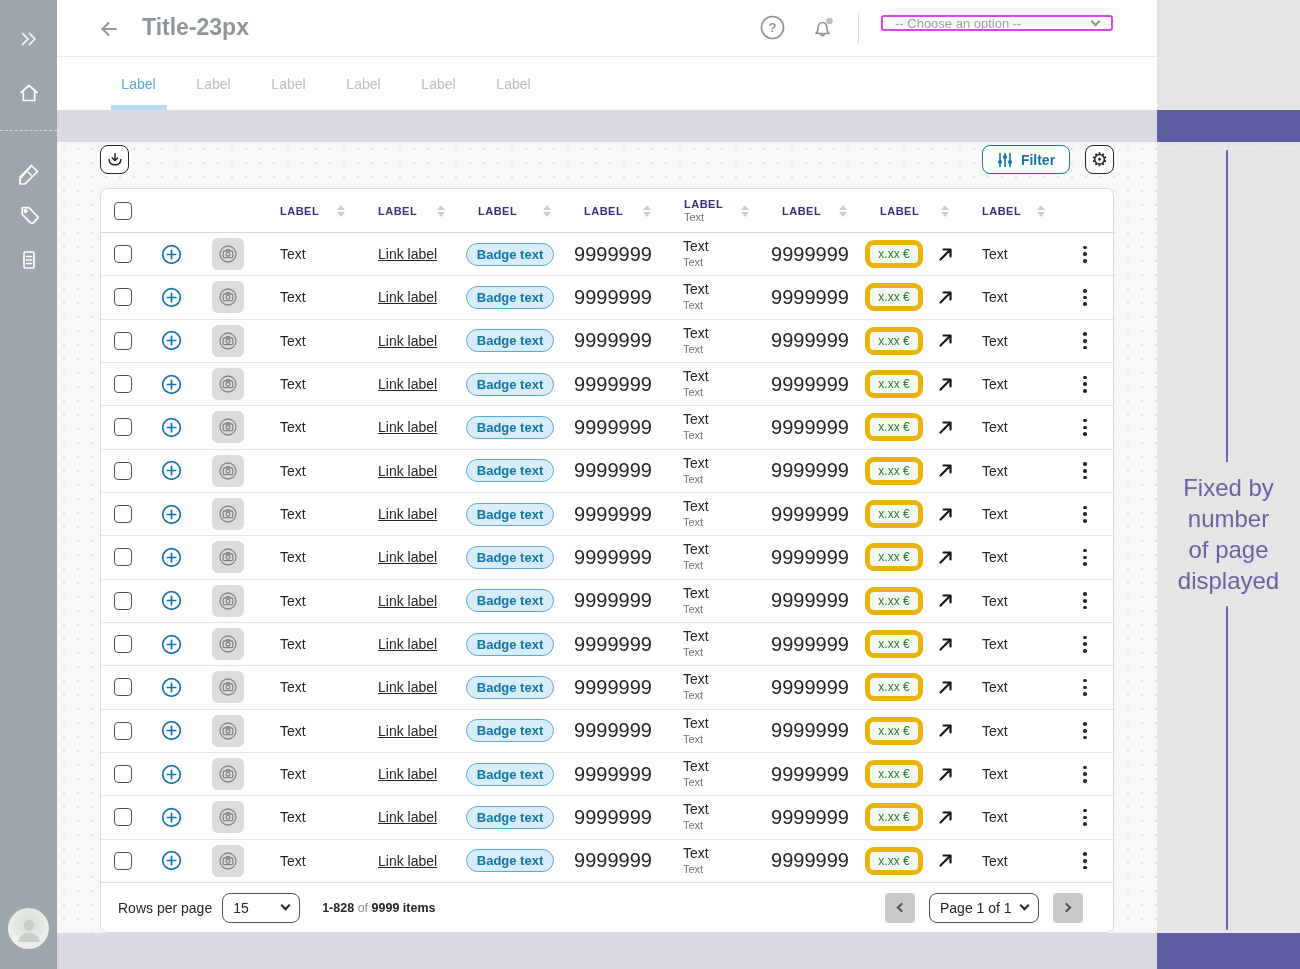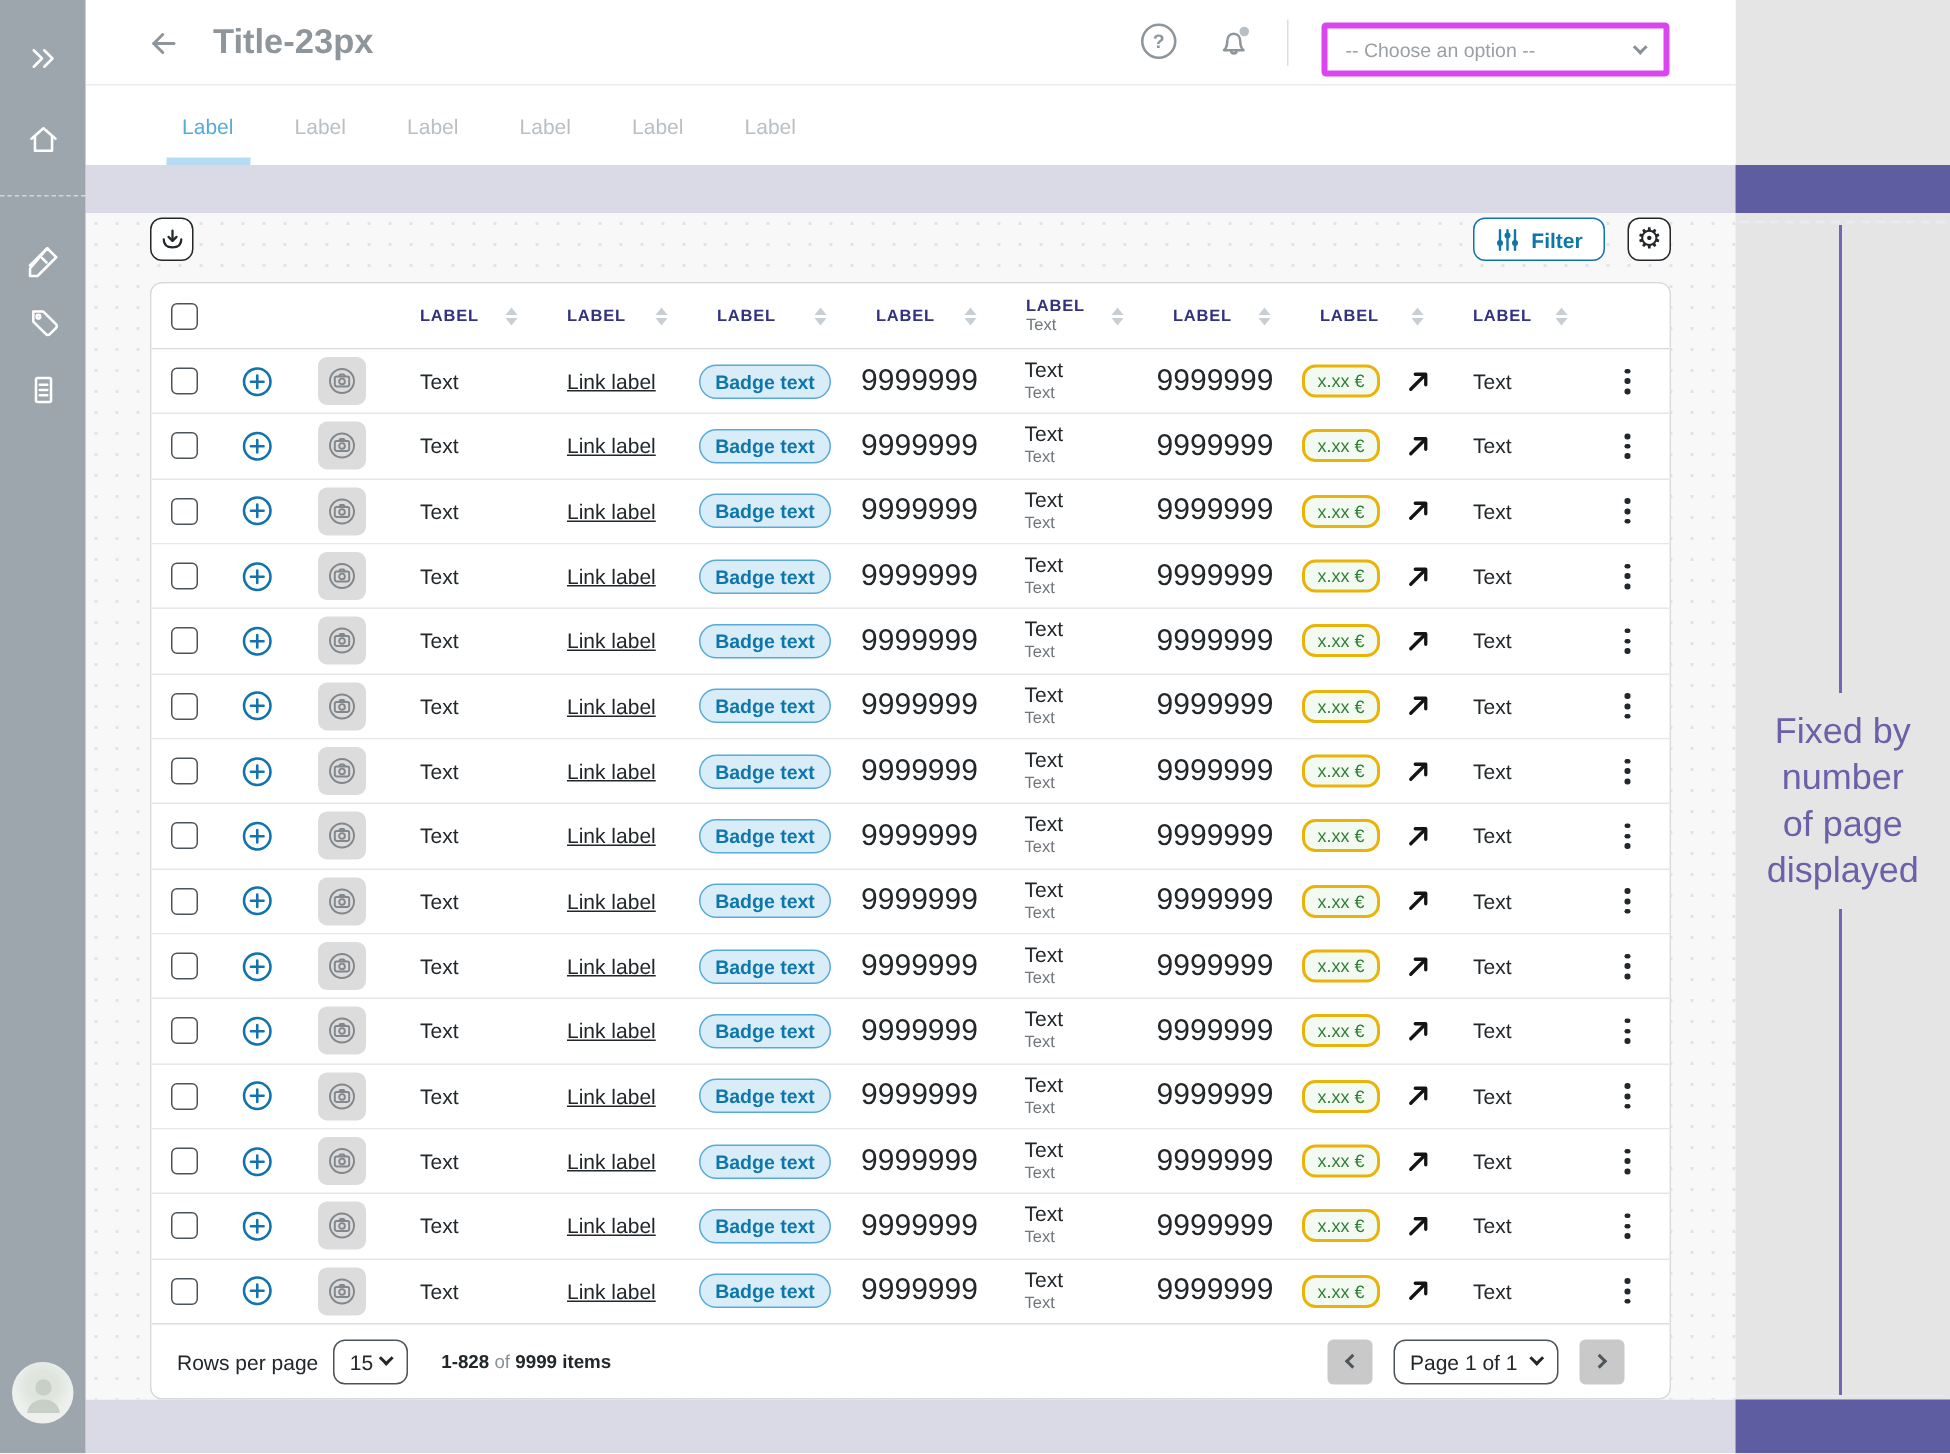--- a/index.html
+++ b/index.html
@@ -14,21 +14,21 @@
   .sb-avatar { position:absolute; left:8px; bottom:20px; width:41px; height:41px; border-radius:50%;
                background:radial-gradient(circle at 50% 38%, #dfe4dd 0 28%, #edf0ec 60%); display:flex; align-items:center; justify-content:center; overflow:hidden; }
 
   
   .main { position:absolute; left:57px; top:0; width:1100px; height:969px; background:#f8f8f9; }
   .header { position:absolute; top:0; left:0; width:1100px; height:57px; background:#fff; border-bottom:1px solid #ececec; z-index:3; }
   .back { position:absolute; left:40px; top:17px; cursor:pointer; }
   .htitle { position:absolute; left:85px; top:14px; font-size:23px; font-weight:700; color:#8e969b; }
   .hicon { position:absolute; top:14px; cursor:pointer; }
   .hdivider { position:absolute; left:801px; top:13px; height:31px; border-left:1px solid #dcdfe1; }
-  .hselect { position:absolute; left:824px; top:15px; width:232px; height:36px; border:4px solid #d946ef; border-radius:3px;
+  .hselect { position:absolute; left:824px; top:15px; width:232px; height:16px; border:2px solid #d946ef; border-radius:3px;
              background:#fff; display:flex; align-items:center; justify-content:space-between; padding:0 12px; cursor:pointer; }
   .hselect .ph { font-size:13px; color:#9aa0a6; }
   .chev { display:inline-block; width:7px; height:7px; border-right:2px solid #8a9196; border-bottom:2px solid #8a9196; transform:rotate(45deg); margin-top:-4px; }
   .chev.dark { border-color:#21272a; }
 
   .tabbar { position:absolute; top:57px; left:0; width:1100px; height:53px; background:#fff; display:flex; padding-left:44px; z-index:2; }
   .tab { position:relative; width:75px; display:flex; align-items:center; justify-content:center; font-size:14px; color:#b9bfc4; cursor:pointer; }
   .tab.active { color:#57aada; }
   .tab.active::after { content:''; position:absolute; bottom:0; left:50%; transform:translateX(-50%); width:56px; height:5px; background:#b5dcf3; }
 
@@ -70,31 +70,31 @@
   .sort { display:flex; flex-direction:column; gap:2px; }
   .sort i { display:block; width:0; height:0; border-left:4.5px solid transparent; border-right:4.5px solid transparent; }
   .sort .up { border-bottom:5px solid #c7ced4; }
   .sort .down { border-top:5px solid #c7ced4; }
 
   .checkbox { width:18px; height:18px; border:1.8px solid #4c545a; border-radius:4px; background:#fff; display:inline-block; cursor:pointer; }
   .plusbtn { display:flex; cursor:pointer; }
   .avatar-thumb { width:32px; height:32px; background:#dcdcdc; border-radius:6px; display:flex; align-items:center; justify-content:center; }
   .linklabel { color:#21272a; text-decoration:underline; font-size:14px; cursor:pointer; }
   .badge { background:#d9edf8; border:1px solid #57aada; border-radius:12px; padding:3px 10px; font-weight:700; font-size:13px; color:#0e76a8; white-space:nowrap; }
-  .pricebadge { background:#f2faf1; border:2px solid #eab308; border-radius:9px; padding:2px 8px; font-size:12px; color:#2f7d33; white-space:nowrap; }
+  .pricebadge { background:#f2faf1; border:5px solid #eab308; border-radius:9px; padding:2px 8px; font-size:12px; color:#2f7d33; white-space:nowrap; }
   .uparrow { display:flex; cursor:pointer; }
   .kebab { display:flex; flex-direction:column; align-items:center; cursor:pointer; padding:4px; }
   .kebab i { width:3.6px; height:3.6px; border-radius:50%; background:#21272a; margin:1.6px 0; }
 
   
   .tfoot { flex:0 0 50px; border-top:1px solid #dcdcdc; display:flex; align-items:center; position:relative; background:#fff; }
   .rpp-label { margin-left:17px; font-size:14px; color:#21272a; }
   .select-box { height:30px; border:1.6px solid #4c545a; border-radius:8px; background:#fff; display:flex; align-items:center;
                 justify-content:space-between; padding:0 10px; cursor:pointer; font-size:14px; color:#21272a; }
-  .rpp-select { width:50px; margin-left:10px; }
+  .rpp-select { width:78px; margin-left:10px; }
   .range-text { margin-left:22px; font-size:12.5px; color:#21272a; font-weight:700; }
   .range-text .of { color:#8a9196; font-weight:400;margin-top:28px; }
   .pager { position:absolute; right:30px; display:flex; align-items:center; gap:14px; }
   .pagebtn { width:30px; height:30px; border-radius:4px; background:#c9c9c9; border:none; display:flex; align-items:center; justify-content:center; cursor:pointer; }
   .pagebtn .chev { border-color:#4e565b; margin:0; }
   .chev.left  { transform:rotate(135deg); margin-left:3px; }
   .chev.right { transform:rotate(-45deg); margin-right:3px; }
   .page-select { width:110px; }
 
   

